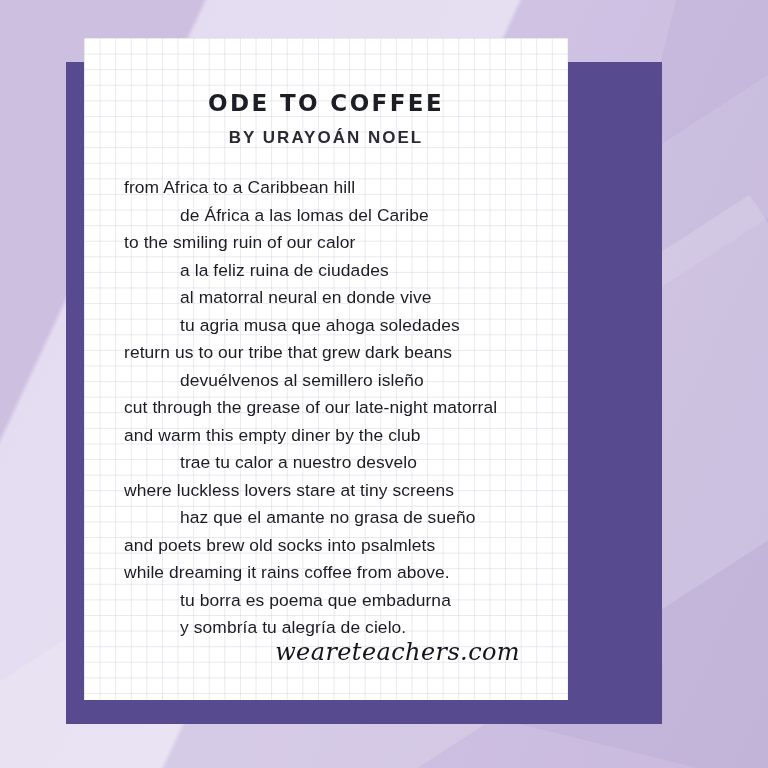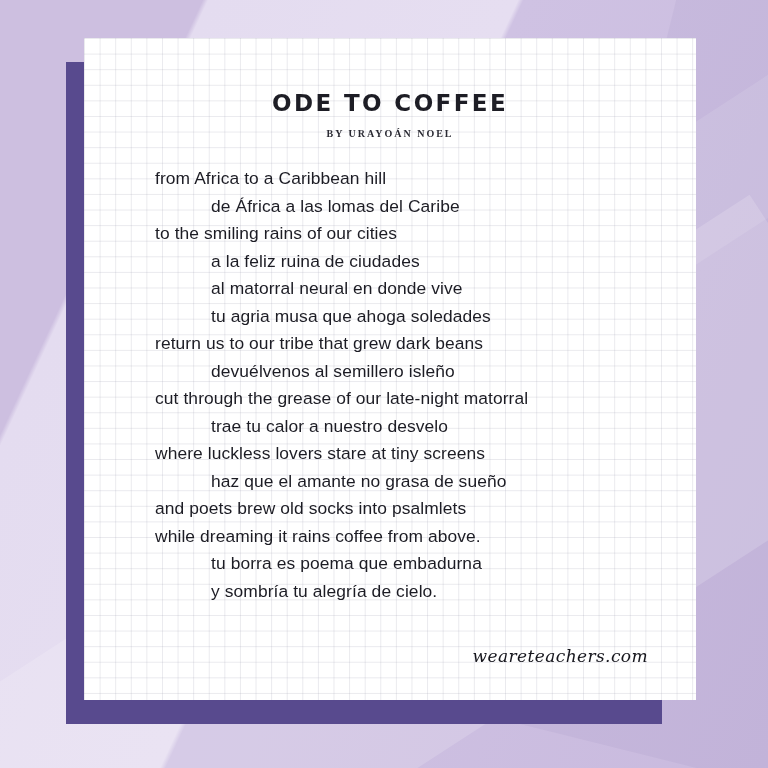--- a/index.html
+++ b/index.html
@@ -64,21 +64,21 @@
     width: 596px;
     height: 662px;
     background: #584a8e;
   }
 
   
   .card {
     position: absolute;
     left: 84px;
     top: 38px;
-    width: 612px;
+    width: 484px;
     height: 662px;
     background: #ffffff;
     background-image:
       linear-gradient(to right, rgba(150,150,170,0.20) 1px, transparent 1px),
       linear-gradient(to bottom, rgba(150,150,170,0.20) 1px, transparent 1px);
     background-size: 15.6px 15.6px;
     box-sizing: border-box;
     overflow: hidden;
   }
 
@@ -93,23 +93,23 @@
     text-align: center;
     font-family: "DejaVu Sans", sans-serif;
     font-weight: bold;
     font-size: 23px;
     letter-spacing: 2.4px;
     color: #1d1d25;
     margin: 0 0 12px 0;
   }
   .poem-byline {
     text-align: center;
-    font-family: Liberation Serif, serif;
+    font-family: Liberation Sans, sans-serif;
     font-weight: bold;
-    font-size: 10px;
+    font-size: 17px;
     letter-spacing: 2.0px;
     color: #2a2a33;
     margin: 0 0 26px 0;
   }
 
   .poem-body {
     margin: 0 auto;
     width: 470px;
     font-family: "Liberation Sans", sans-serif;
     font-size: 17.4px;
@@ -123,21 +123,21 @@
   .line.indent {
     padding-left: 56px;
   }
 
   .signature {
     position: absolute;
     right: 48px;
     bottom: 34px;
     font-family: "DejaVu Serif", serif;
     font-style: italic;
-    font-size: 17px;
+    font-size: 24px;
     color: #15151c;
     letter-spacing: 0.4px;
   }
 </style>
 </head>
 <body>
 
 <div class="canvas">
   <div class="bg-band-light"></div>
   <div class="bg-diag-3"></div>
@@ -146,27 +146,28 @@
 
   <div class="shadow-block"></div>
 
   <div class="card">
     <div class="card-inner">
       <h1 class="poem-title">ODE TO COFFEE</h1>
       <div class="poem-byline">BY  URAYOÁN NOEL</div>
       <div class="poem-body">
           <div class="line">from Africa to a Caribbean hill</div>
           <div class="line indent">de África a las lomas del Caribe</div>
-          <div class="line">to the smiling rains of our cities</div>
+          <div class="line">to the smiling ruin of our calor</div>
           <div class="line indent">a la feliz ruina de ciudades</div>
           <div class="line indent">al matorral neural en donde vive</div>
           <div class="line indent">tu agria musa que ahoga soledades</div>
           <div class="line">return us to our tribe that grew dark beans</div>
           <div class="line indent">devuélvenos al semillero isleño</div>
           <div class="line">cut through the grease of our late-night matorral</div>
+          <div class="line">and warm this empty diner by the club</div>
           <div class="line indent">trae tu calor a nuestro desvelo</div>
           <div class="line">where luckless lovers stare at tiny screens</div>
           <div class="line indent">haz que el amante no grasa de sueño</div>
           <div class="line">and poets brew old socks into psalmlets</div>
           <div class="line">while dreaming it rains coffee from above.</div>
           <div class="line indent">tu borra es poema que embadurna</div>
           <div class="line indent">y sombría tu alegría de cielo.</div>
         </div>
     </div>
     <div class="signature">weareteachers.com</div>

